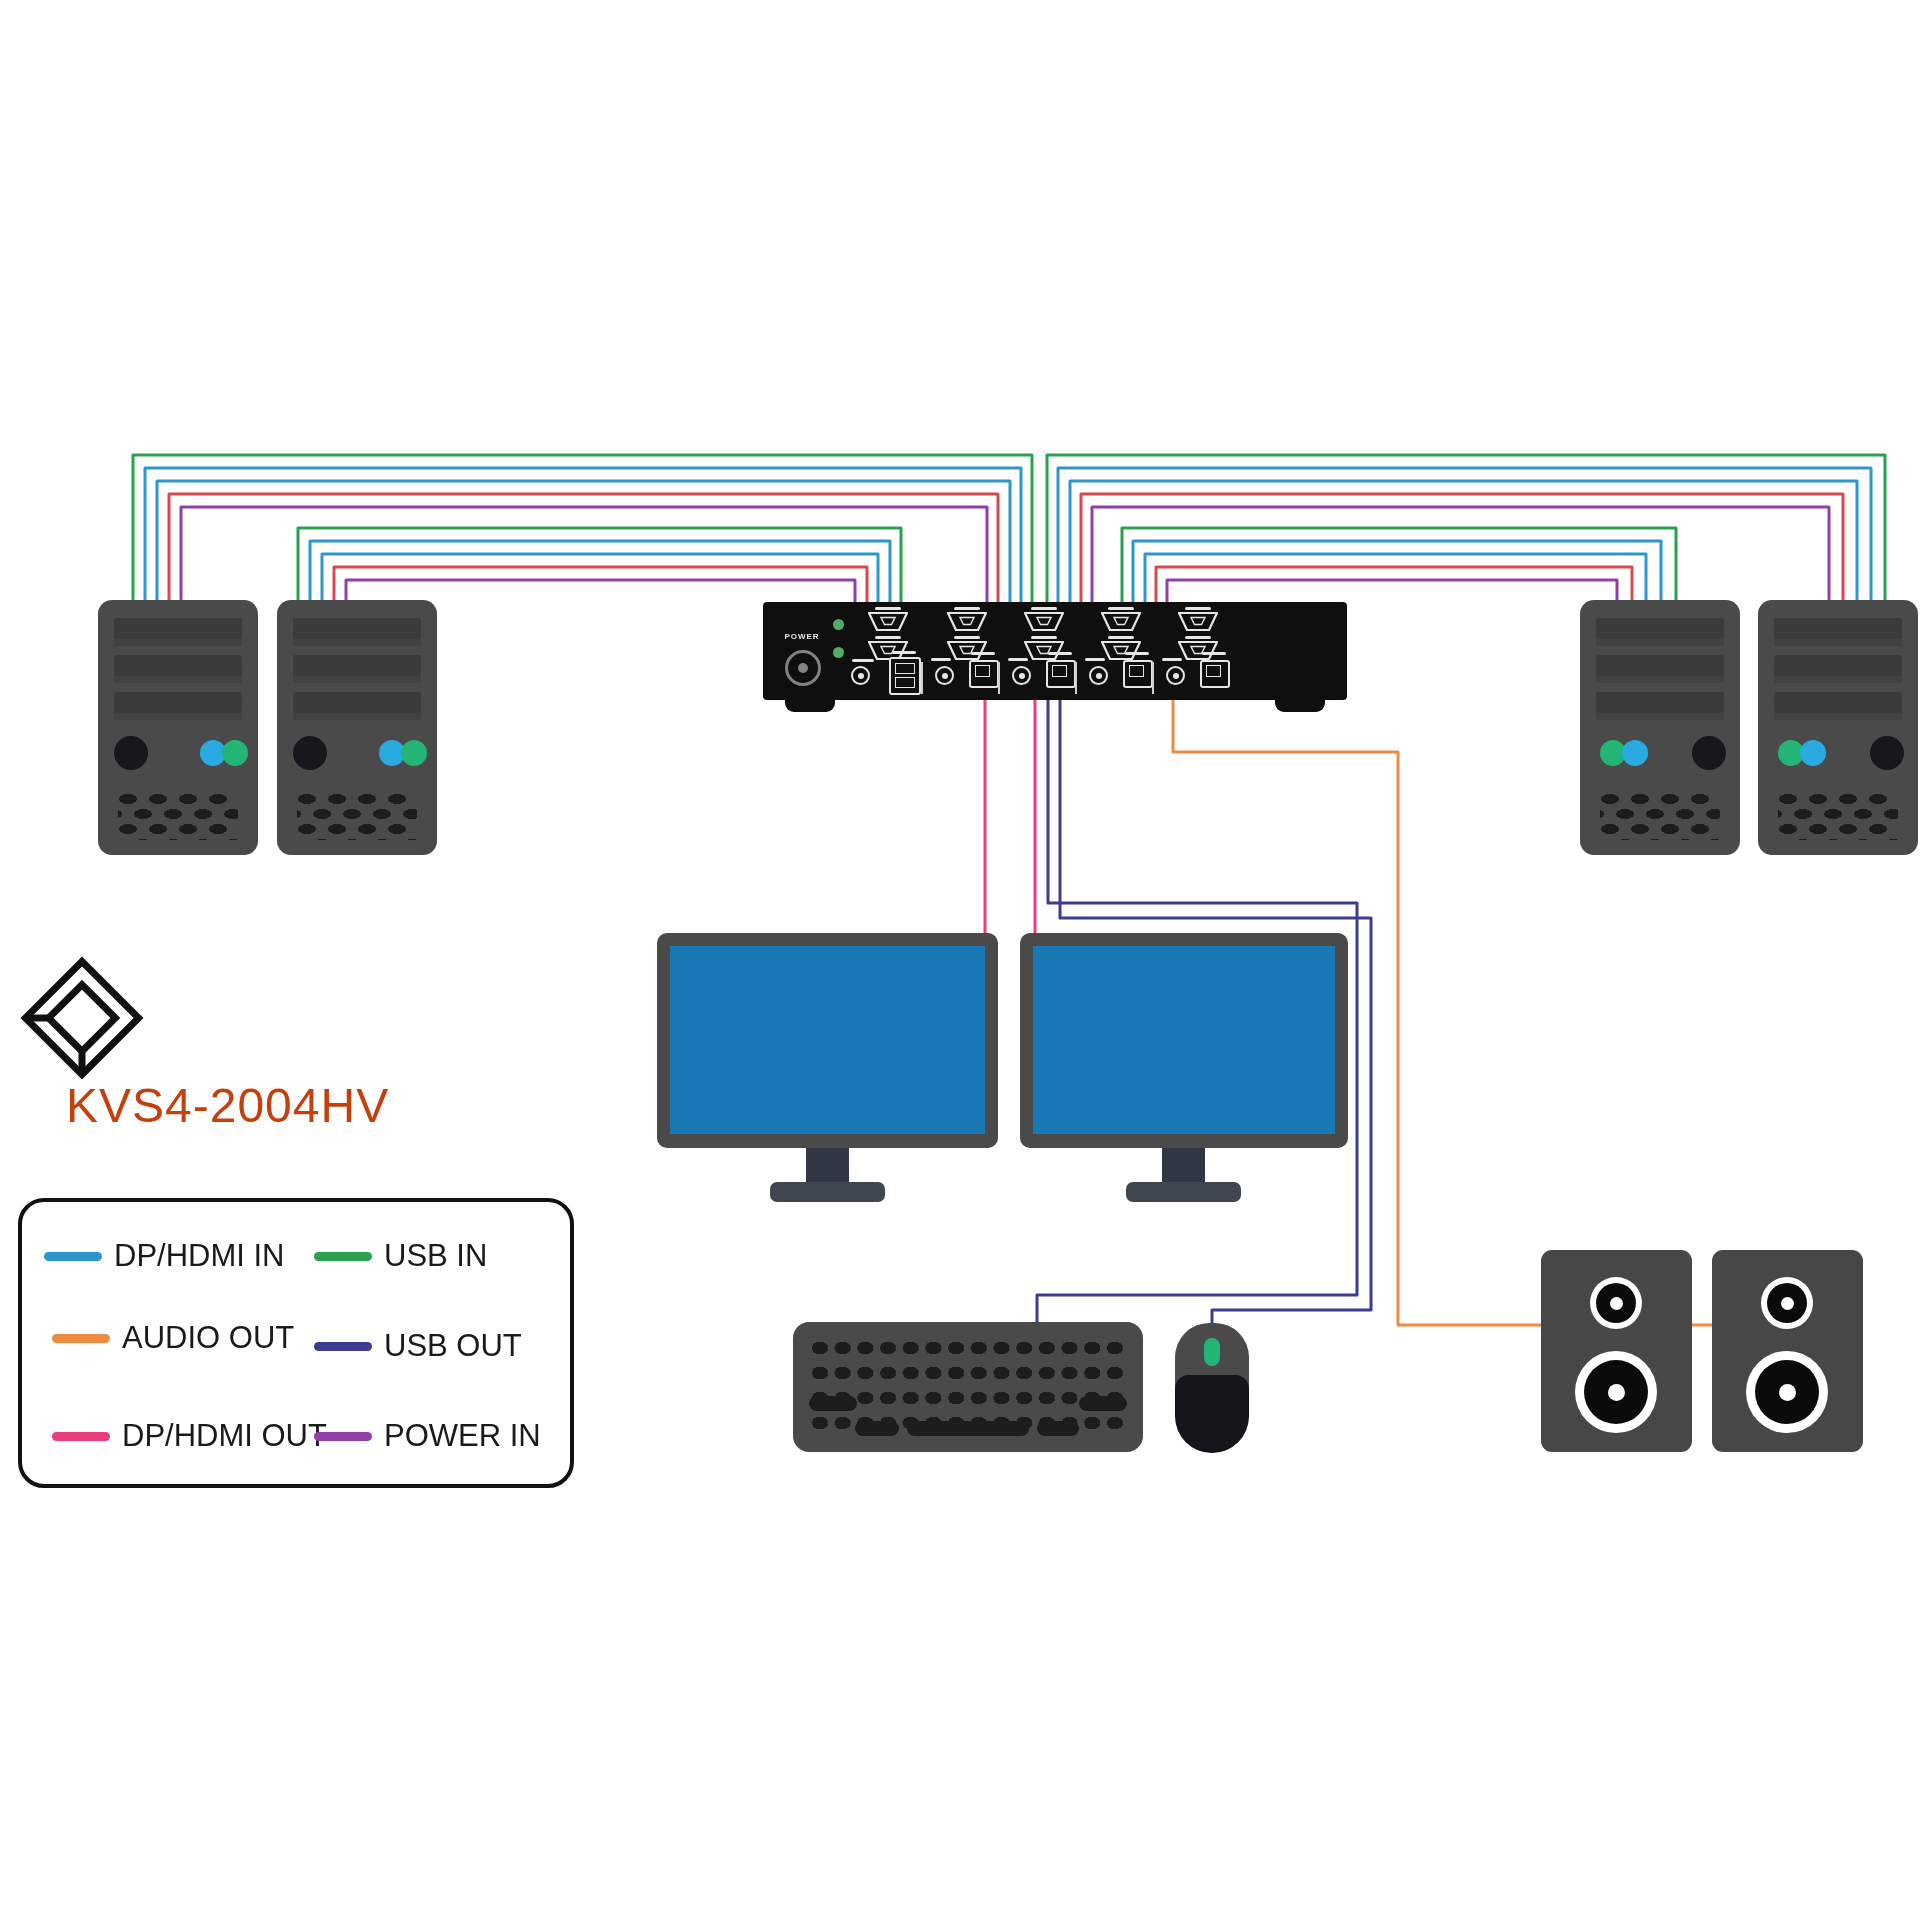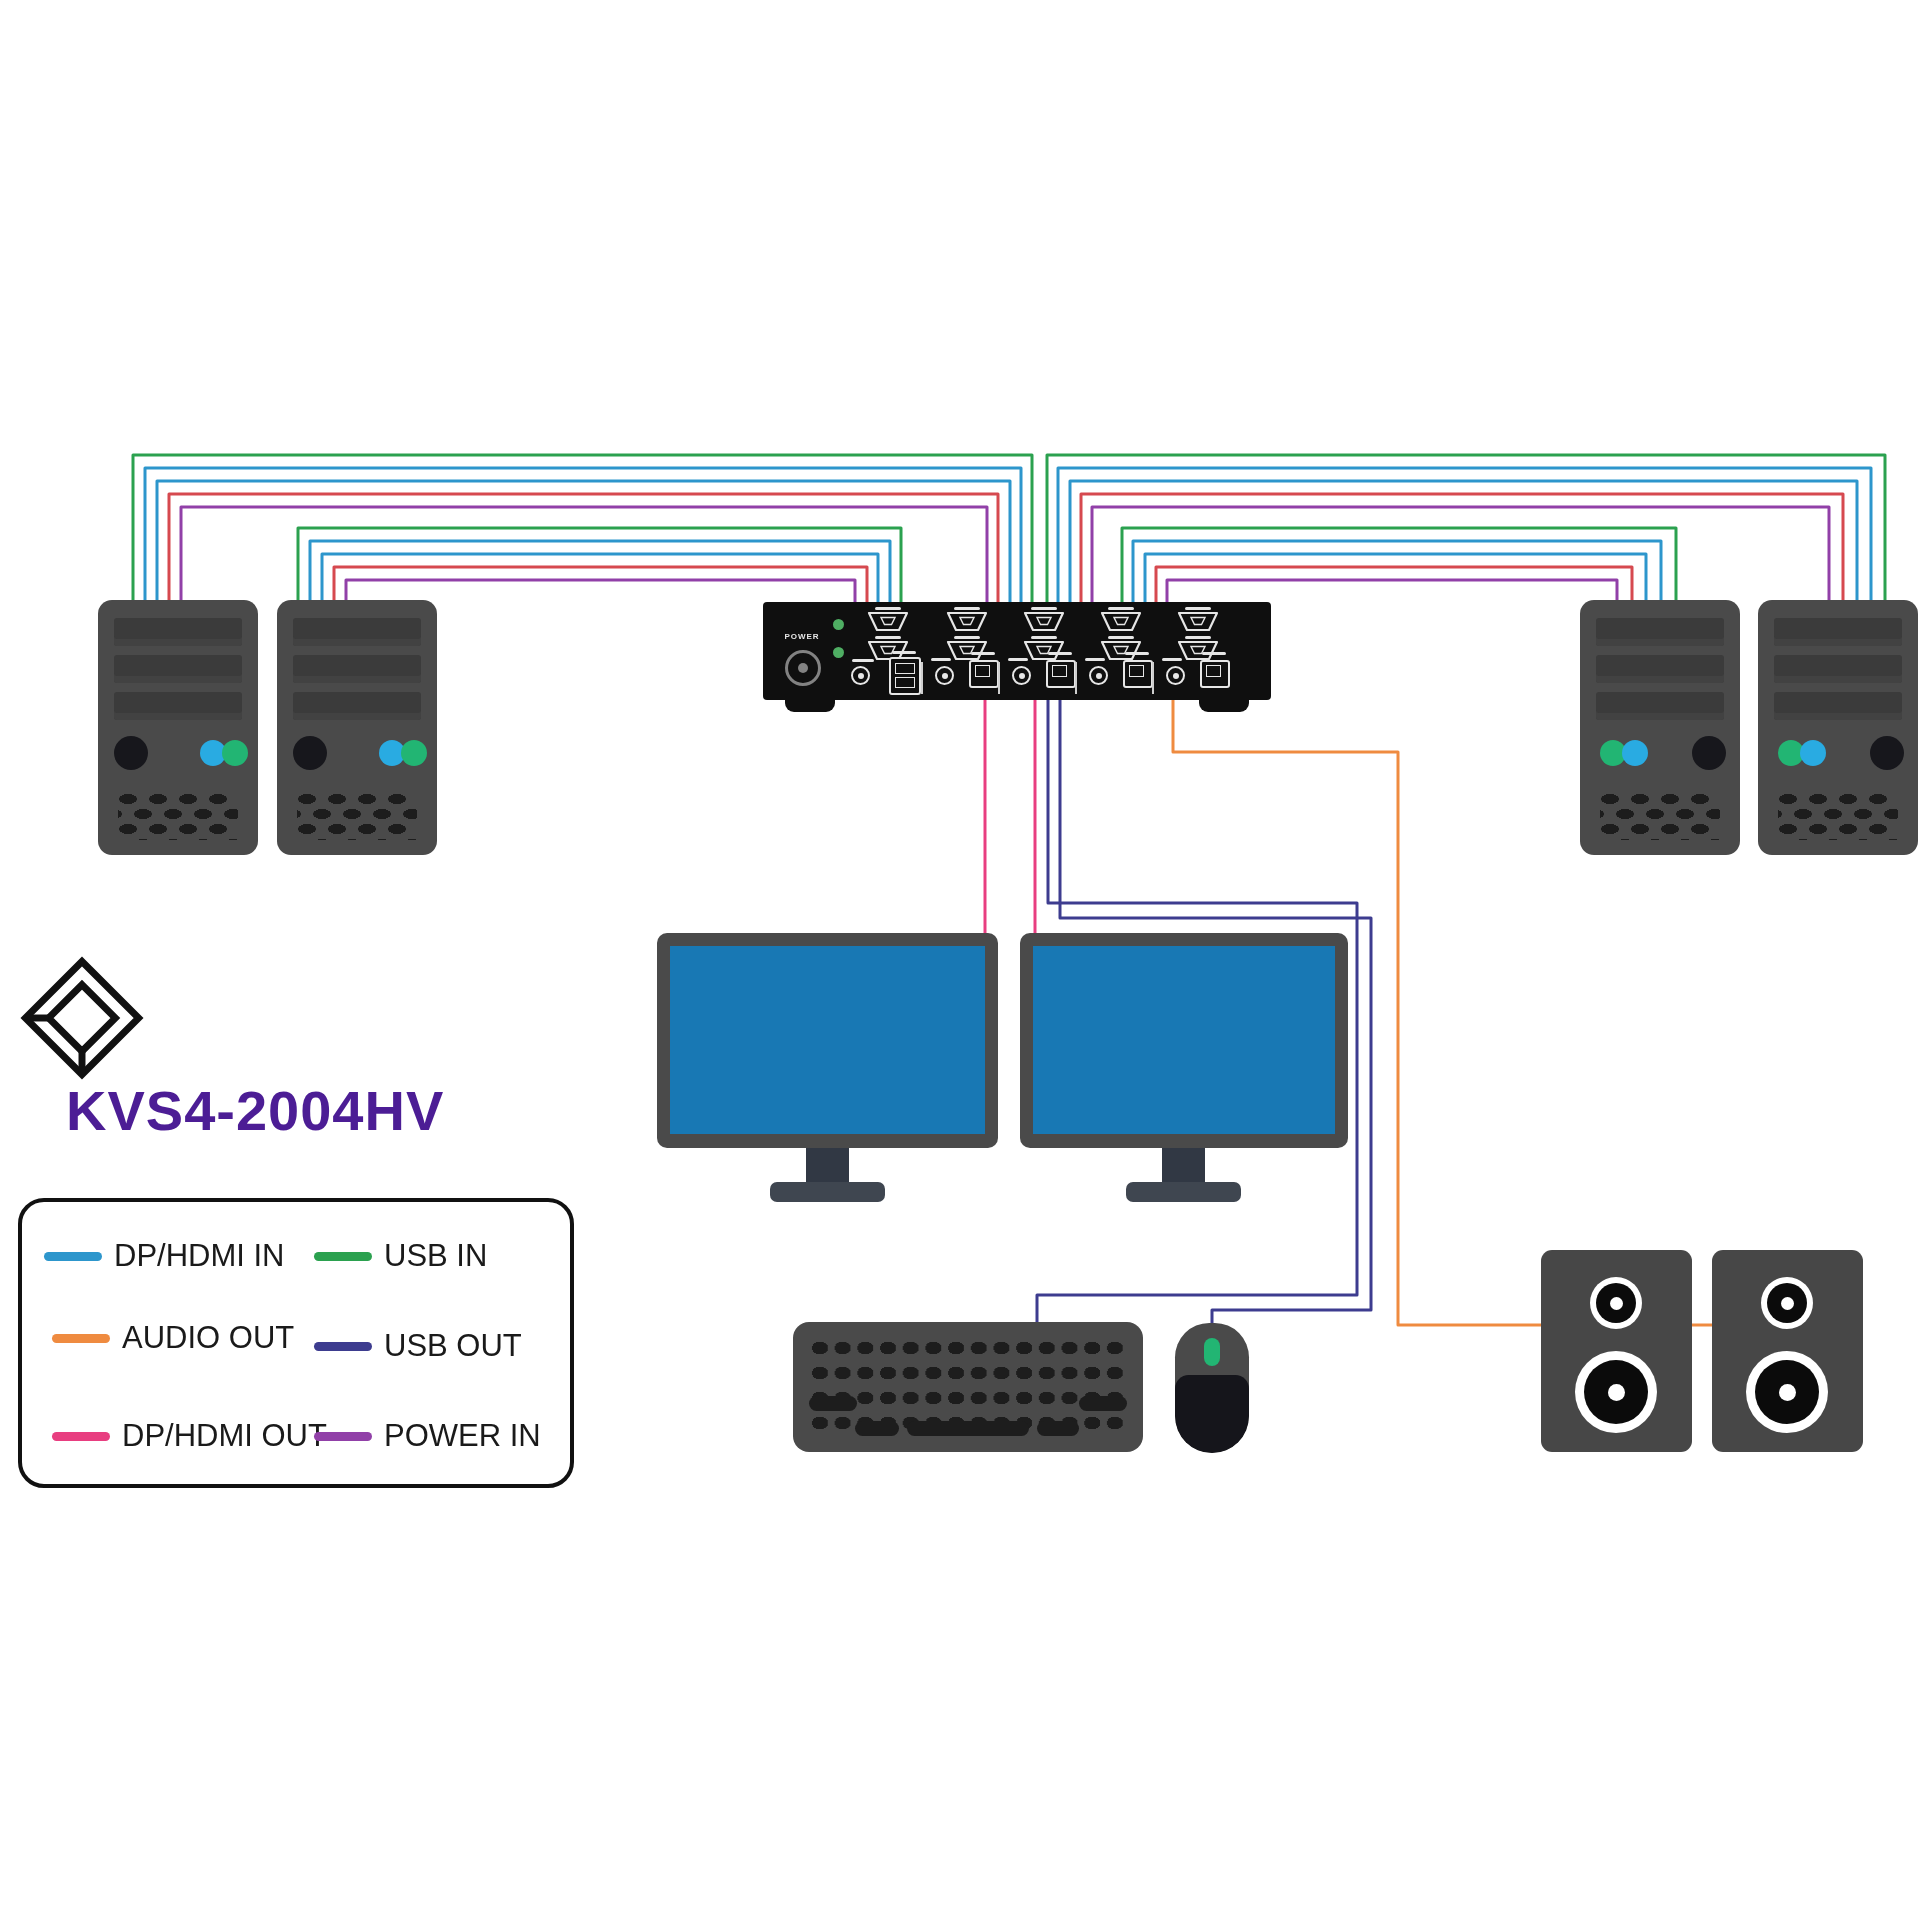--- a/index.html
+++ b/index.html
@@ -14,21 +14,21 @@
   .bay{height:28px;background:#3b3b3b;border-radius:3px;margin-bottom:9px;box-shadow:inset 0 -7px 0 #424242;}
   .dot{position:absolute;border-radius:50%;}
   .dot.big{width:34px;height:34px;top:136px;background:#17171c;}
   .dot.sm{width:26px;height:26px;top:140px;}
   .vents{position:absolute;left:20px;top:192px;width:120px;height:48px;
     background-image:
       radial-gradient(ellipse 9px 5px at 10px 7px,#1d1d1d 98%,transparent 100%),
       radial-gradient(ellipse 9px 5px at 10px 7px,#1d1d1d 98%,transparent 100%);
     background-size:30px 30px,30px 30px;background-position:0 0,15px 15px;}
   
-  .kvm{position:absolute;left:763px;top:602px;width:508px;height:98px;background:#0f0f0f;border-radius:4px;z-index:2;}
+  .kvm{position:absolute;left:763px;top:602px;width:584px;height:98px;background:#0f0f0f;border-radius:4px;z-index:2;}
   .kvm .foot{position:absolute;bottom:-12px;width:50px;height:14px;background:#0f0f0f;border-radius:0 0 9px 9px;}
   .pwr{position:absolute;left:22px;top:48px;width:30px;height:30px;border-radius:50%;border:3px solid #828282;background:#0f0f0f;}
   .pwr::after{content:"";position:absolute;left:10px;top:10px;width:10px;height:10px;border-radius:50%;background:#828282;}
   .pwr-label{position:absolute;left:6px;top:30px;width:66px;text-align:center;font-size:8px;font-weight:bold;
              color:#e6e6e6;letter-spacing:1px;}
   .led{position:absolute;left:70px;width:11px;height:11px;border-radius:50%;}
   .vports{position:absolute;top:5px;}
   .jack{position:absolute;width:15px;height:15px;border-radius:50%;border:2.5px solid #e6e6e6;background:#0f0f0f;}
   .jack::after{content:"";position:absolute;left:4.5px;top:4.5px;width:6px;height:6px;border-radius:50%;background:#e6e6e6;}
   .usbb{position:absolute;width:26px;height:24px;border:2.2px solid #e6e6e6;border-radius:3px;background:#0f0f0f;}
@@ -58,21 +58,21 @@
   .ring{position:absolute;border-radius:50%;background:#ffffff;display:flex;align-items:center;justify-content:center;}
   .ring .in{border-radius:50%;background:#0b0b0b;display:flex;align-items:center;justify-content:center;}
   .ring .pip{border-radius:50%;background:#ffffff;}
   .ring.small{left:49px;top:27px;width:52px;height:52px;}
   .ring.small .in{width:40px;height:40px;} .ring.small .pip{width:13px;height:13px;}
   .ring.big{left:34px;top:101px;width:82px;height:82px;}
   .ring.big .in{width:64px;height:64px;} .ring.big .pip{width:17px;height:17px;}
   
   .logo{position:absolute;left:20px;top:956px;z-index:2;}
   .brand{position:absolute;left:156px;top:984px;font-size:60px;font-weight:900;color:#111;letter-spacing:-1px;z-index:2;}
-  .model{position:absolute;left:66px;top:1078px;font-size:56px;font-weight:700;color:#4c1d95;letter-spacing:1px;z-index:2;}
+  .model{position:absolute;left:66px;top:1078px;font-size:48px;font-weight:400;color:#c2410c;letter-spacing:1px;z-index:2;}
   
   .legend{position:absolute;left:18px;top:1198px;width:548px;height:282px;border:4.5px solid #111;
           border-radius:26px;background:#fff;z-index:2;}
   .lrow{position:absolute;display:flex;align-items:center;}
   .sw{width:58px;height:9px;border-radius:4.5px;margin-right:12px;flex:0 0 auto;}
   .ltext{font-size:31px;color:#1a1a1a;white-space:nowrap;}
 </style>
 </head>
 <body>
 

